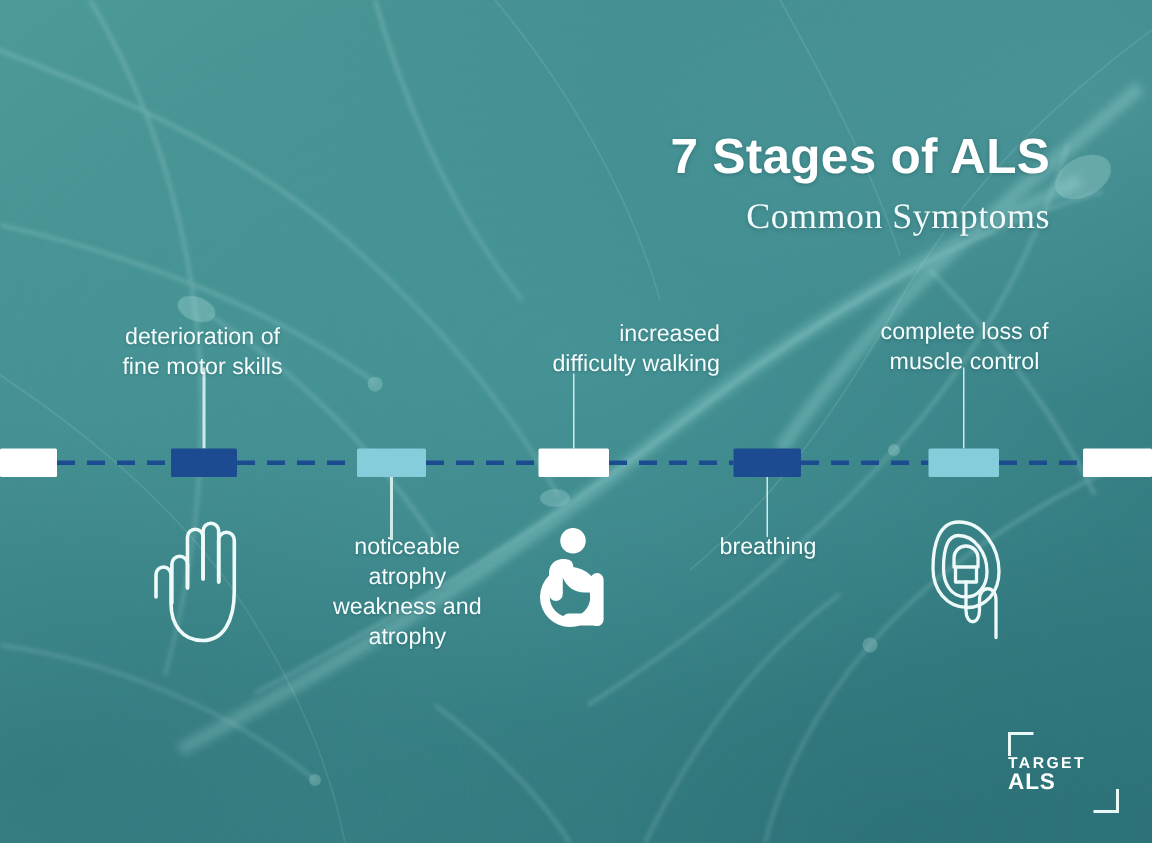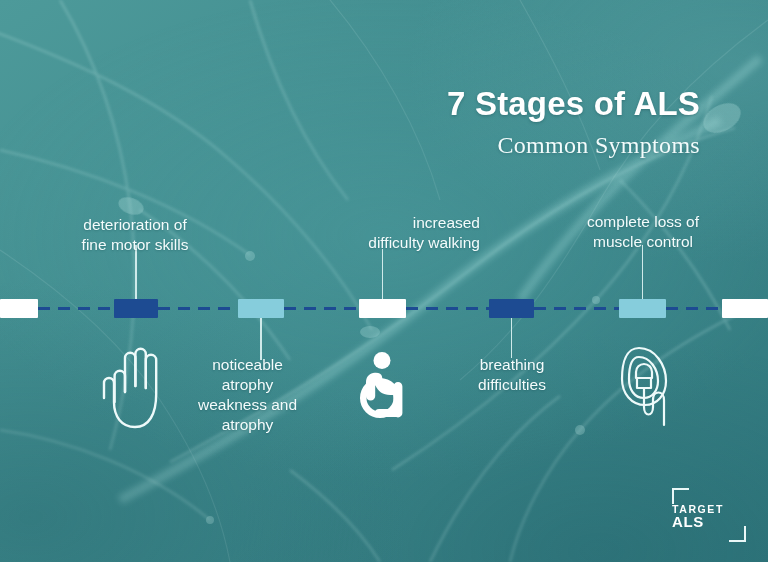--- a/index.html
+++ b/index.html
@@ -167,30 +167,29 @@
 <div class="lbl" style="left:290px; top:213px; width:190px;text-align:right;">
   <div>increased</div>
   <div>difficulty walking</div>
 </div>
 
 <div class="lbl" style="left:548px; top:212px; width:190px;">
   <div>complete loss of</div>
   <div>muscle control</div>
 </div>
 
-<div class="lbl" style="left:176px; top:355px; width:143px;">
+<div class="lbl" style="left:200px; top:355px; width:143px;">
   <div>noticeable</div>
   <div>atrophy</div>
   <div>weakness and</div>
   <div>atrophy</div>
 </div>
 
 <div class="lbl" style="left:446px; top:355px; width:132px;">
   <div>breathing</div>
-  <div>difficulties</div>
 </div>
 
 <div class="icon-wrap" style="left:95px; top:342px;">
   <svg width="76" height="88" viewBox="0 0 76 88" fill="none" stroke="#eefafa" stroke-width="2.4" stroke-linecap="round" stroke-linejoin="round">
     <path d="M30,50 L30,16 a5.2,5.2 0 0 1 10.4,0 L40.4,44"></path>
     <path d="M40.4,44 L40.4,12 a5.2,5.2 0 0 1 10.4,0 L50.8,46"></path>
     <path d="M50.8,46 L50.8,18 a5.2,5.2 0 0 1 10.4,0 L61.2,52 
              C61.2,72 54,85 40,85 C26.5,85 19,74.5 19,60
              L19,41 a5,5 0 0 0 -10,0 L9,56"></path>
     <path d="M30,50 L30,34 a5.2,5.2 0 0 0 -10.4,0 L19.6,60"></path>

